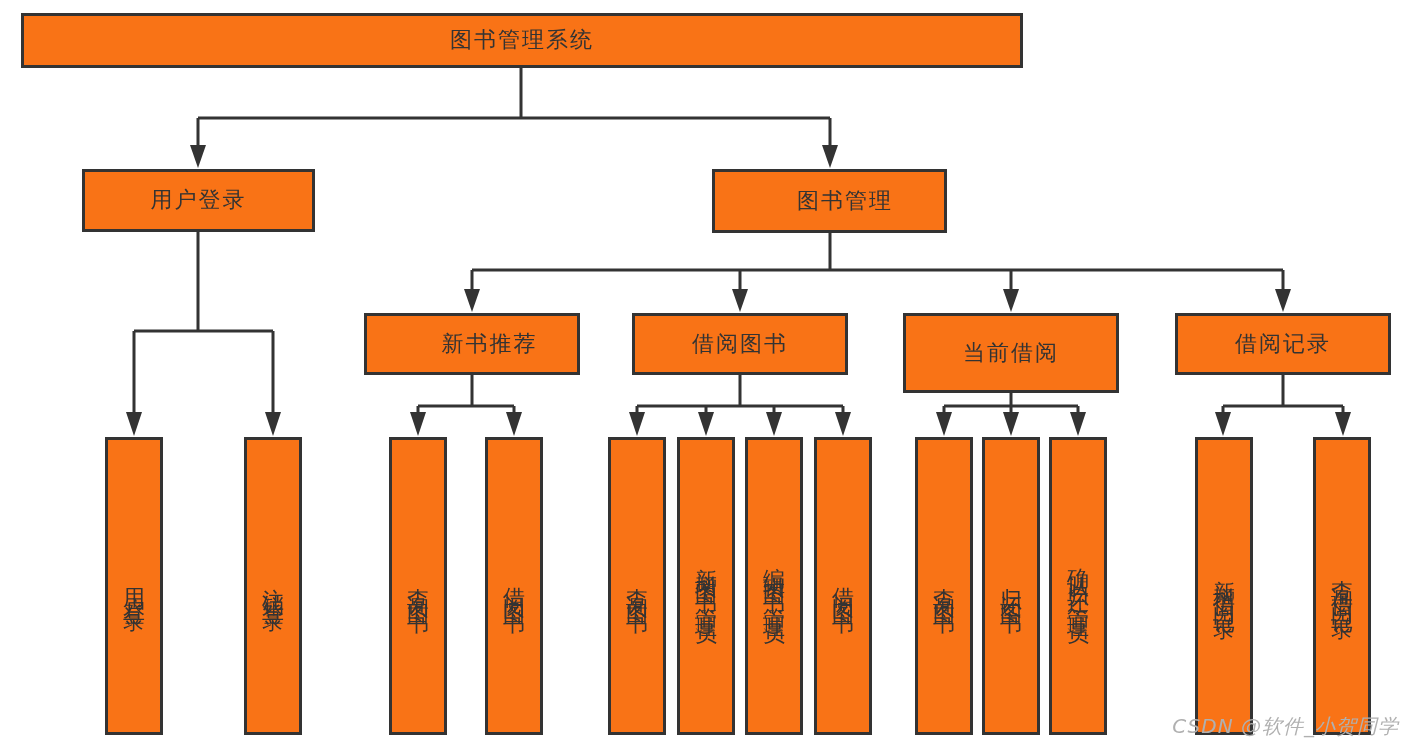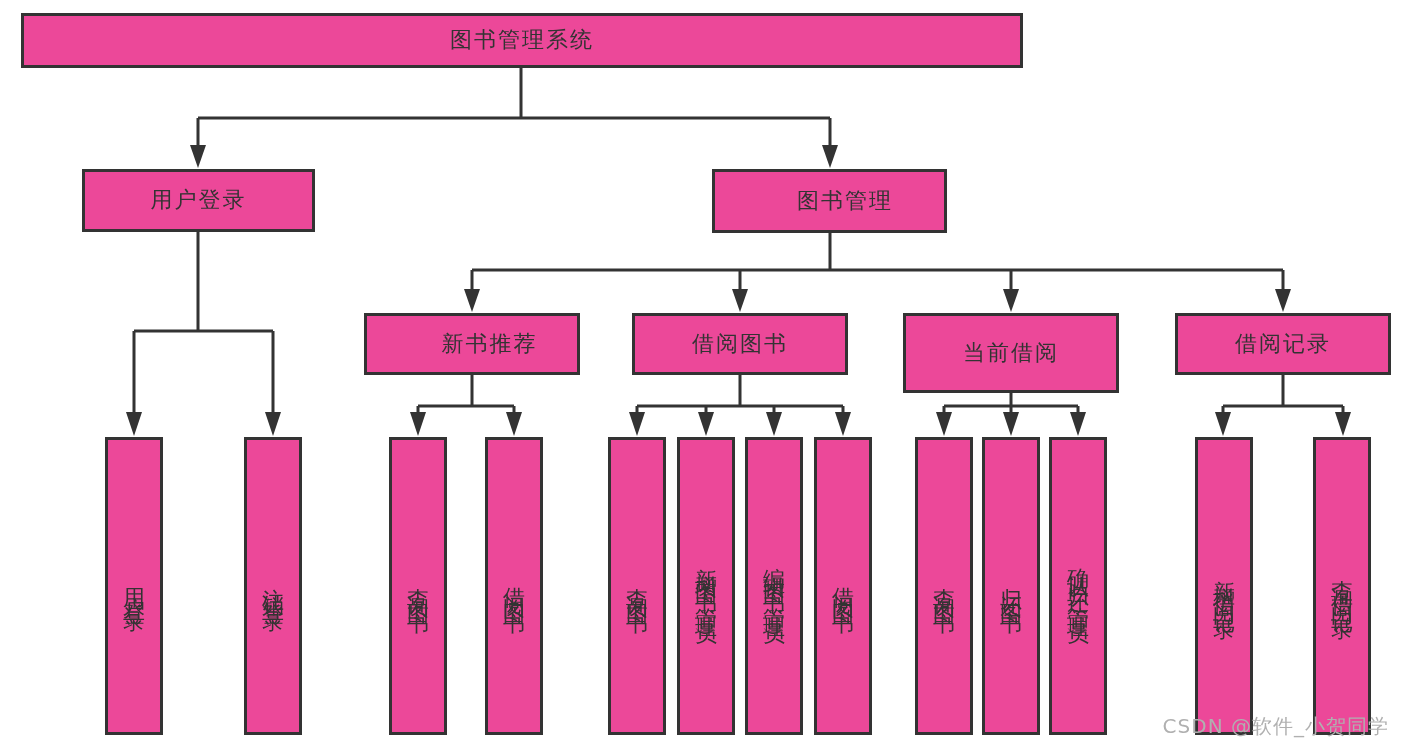--- a/index.html
+++ b/index.html
@@ -15,45 +15,46 @@
   svg.connector { position: absolute; left: 0; top: 0; }
   svg.connector path {
     stroke: var(--line, #333333);
     stroke-width: 3;
     fill: none;
   }
   svg.connector polygon { fill: var(--line, #333333); }
   .box {
     position: absolute;
     box-sizing: border-box;
-    background: #ec4899;
+    background: #f97316;
     border: 3px solid var(--box_border, #333333);
     display: flex;
     align-items: center;
     justify-content: center;
     font-size: 22px;
     letter-spacing: 2px;
     text-align: left;
     line-height: 1.2;
   }
   .vbox {
     writing-mode: vertical-rl;
     text-orientation: mixed;
     letter-spacing: 8px;
     line-height: 1;
     font-size: 22px;
   }
   .watermark {
     position: absolute;
-    right: 16px;
+    right: 6px;
     bottom: 7px;
     font-size: 20px;
     letter-spacing: 1px;
     white-space: nowrap;
     color: var(--watermark, #b0b0b0);
+    font-style: italic;
   }
 </style>
 </head>
 <body>
 
 <div id="canvas">
 
   <svg class="connector" width="1405" height="747" viewBox="0 0 1405 747" aria-hidden="true">
 
     <path d="M521 68 V118 M198 118 H830 M198 118 V145 M830 118 V145"></path>

